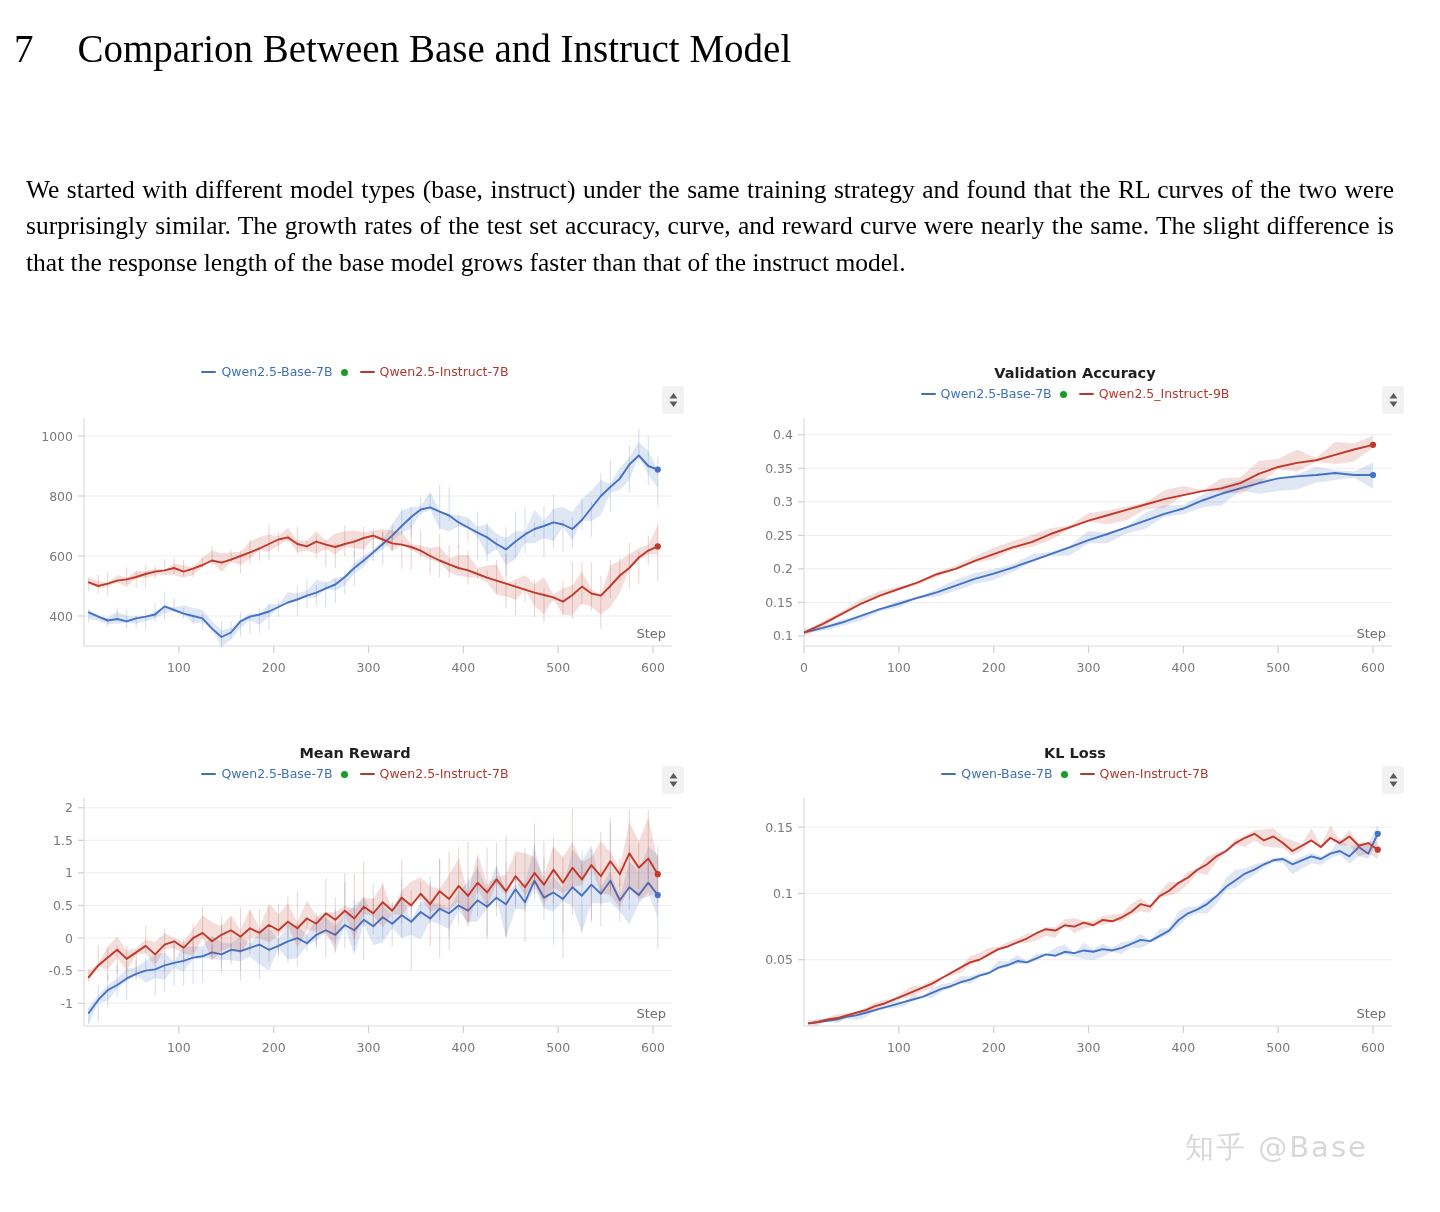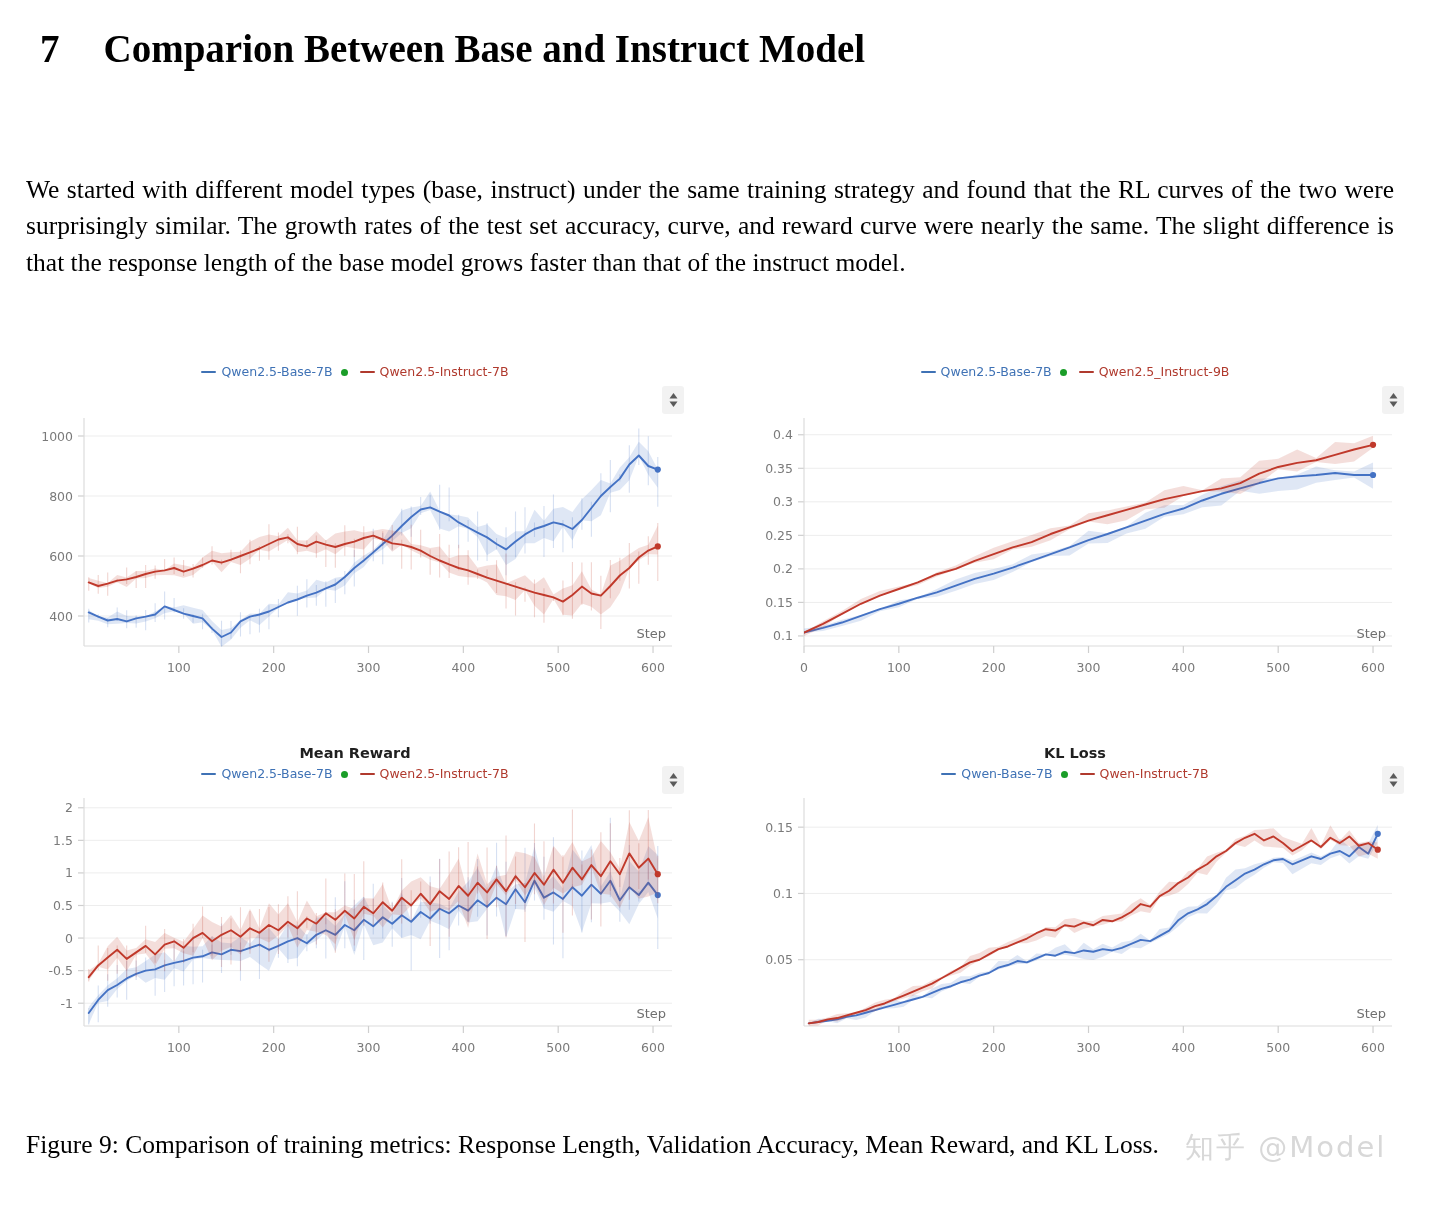--- a/index.html
+++ b/index.html
@@ -8,23 +8,23 @@
     background:#ffffff;
     font-family:"Liberation Serif", serif;
     color:#000;
     overflow:hidden;
     position:relative;
   }
   .page{position:relative;width:1440px;height:1212px;}
 
   
   .heading{
-    position:absolute;left:40px;top:26px;
+    position:absolute;left:14px;top:26px;
     font-family:"Liberation Serif", serif;
-    font-weight:bold;font-size:39px;letter-spacing:0px;
+    font-weight:normal;font-size:39px;letter-spacing:0px;
     white-space:nowrap;
   }
   .heading .num{margin-right:44px;}
 
   .para{
     position:absolute;left:26px;top:146px;width:1368px;
     font-family:"Liberation Serif", serif;
     font-size:25.5px;line-height:36.5px;
     text-align:justify;
     text-justify:inter-word;
@@ -173,20 +173,21 @@
               <path d="M68.74193548387098,167.98928913416262 L78.2258064516129,170.8074011338768 L87.70967741935483,173.0765690035718 L97.19354838709677,164.95373397659753 L106.67741935483872,167.41109389474929 L116.16129032258064,160.97976215262713 L125.64516129032259,161.11144667093583 L135.1290322580645,158.4493175848352 L144.61290322580646,160.25589899258154 L154.09677419354838,153.6216809587533 L163.5806451612903,155.13409778523007 L173.06451612903226,157.28129434940882 L182.5483870967742,147.58706646165956 L192.03225806451613,140.8566049464932 L201.51612903225805,143.19121042625397 L211,142.33531911602086 L220.48387096774192,141.782549723003 L229.9677419354839,131.62929052635718 L239.45161290322582,126.97320680575048 L248.93548387096774,124.5563448730449 L258.41935483870964,126.22789775339042 L267.9032258064516,117.66358745684443 L277.38709677419354,130.29257361855835 L286.8709677419355,130.46122082048228 L296.35483870967744,121.33128688622149 L305.8387096774194,130.5268184522726 L315.32258064516134,123.61988200134681 L324.80645161290323,121.53341360420643 L334.2903225806451,120.29547955317098 L343.77419354838713,122.49876048358777 L353.258064516129,120.62869187152396 L362.741935483871,118.9726110948467 L372.22580645161287,120.59621857657079 L381.7096774193548,121.96145198258681 L391.19354838709677,134.1170083796714 L400.6774193548387,135.22904686105102 L410.16129032258067,137.92002507087386 L419.6451612903226,136.54334279771552 L429.1290322580645,148.26634225839257 L438.61290322580646,145.15403712077125 L448.09677419354836,144.90514230237812 L457.5806451612903,157.76517653426077 L467.0645161290322,155.38443750929162 L476.5483870967742,154.52042313661588 L486.03225806451616,173.26506978724092 L495.51612903225805,169.36705139310533 L505,165.35086910933478 L514.483870967742,174.28416196129538 L523.9677419354839,167.20285095125502 L533.4516129032259,184.604255478472 L542.9354838709678,178.46518476233615 L552.4193548387098,175.237272371269 L561.9032258064517,161.33253511908356 L571.3870967741935,179.56378111353047 L580.8709677419355,184.52499098689458 L590.3548387096774,155.3981055759242 L599.8387096774194,150.6407376993787 L609.3225806451612,144.23871597156148 L618.8064516129033,137.94086058058272 L628.2903225806452,134.77597802456364 L637.7741935483871,115.41959599533101 L637.7741935483871,144.3920543282107 L628.2903225806452,144.2010867077703 L618.8064516129033,150.21508064779124 L609.3225806451612,158.4151342038212 L599.8387096774194,183.0627604093493 L590.3548387096774,197.23528355162523 L580.8709677419355,204.42393510646104 L571.3870967741935,196.72582520652412 L561.9032258064517,193.49270104478873 L552.4193548387098,205.4469804602161 L542.9354838709678,204.7602033326671 L533.4516129032259,189.01573845910528 L523.9677419354839,204.4028354149125 L514.483870967742,195.84680655704108 L505,179.88064105310048 L495.51612903225805,190.04845546314434 L486.03225806451616,186.31585704536283 L476.5483870967742,185.1233323581062 L467.0645161290322,172.45599362705104 L457.5806451612903,167.49559118172976 L448.09677419354836,167.18765575940847 L438.61290322580646,165.88535689533046 L429.1290322580645,162.58363796154472 L419.6451612903226,152.62251672777455 L410.16129032258067,149.6922114520463 L400.6774193548387,145.00565481677555 L391.19354838709677,140.16206815968889 L381.7096774193548,134.83806064534394 L372.22580645161287,141.76495111206657 L362.741935483871,130.58263105648714 L353.258064516129,128.68498007898103 L343.77419354838713,139.4748668094428 L334.2903225806451,138.2510741170711 L324.80645161290323,136.4743537980846 L315.32258064516134,144.1321809073305 L305.8387096774194,139.32159920068216 L296.35483870967744,143.61393610481792 L286.8709677419355,140.85238173053918 L277.38709677419354,142.32633054208935 L267.9032258064516,129.97310476164148 L258.41935483870964,135.7320419807909 L248.93548387096774,141.45393848139275 L239.45161290322582,139.6837097489862 L229.9677419354839,148.84740658587373 L220.48387096774192,155.03154217434215 L211,151.9203431376543 L201.51612903225805,162.18148564535238 L192.03225806451613,151.47456922983469 L182.5483870967742,157.2100582404217 L173.06451612903226,164.9461477102617 L163.5806451612903,167.78552870377203 L154.09677419354838,165.2785535926795 L144.61290322580646,164.95520591174 L135.1290322580645,165.12627132835044 L125.64516129032259,168.0859470332732 L116.16129032258064,168.42898061379475 L106.67741935483872,176.9715480428174 L97.19354838709677,172.3435498596039 L87.70967741935483,176.84512111666623 L78.2258064516129,178.10065016476358 L68.74193548387098,173.54833697110197 Z" fill="#c0392b" fill-opacity="0.17" stroke="none"></path>
               <path d="M68.74193548387098,167.18813924768202 L68.74193548387098,180.73079993223718M78.2258064516129,165.1138382634581 L78.2258064516129,183.63130180956543M87.70967741935483,162.44338750910651 L87.70967741935483,185.64561094749268M97.19354838709677,168.67649696881574 L97.19354838709677,172.35804156363M106.67741935483872,157.61167553078974 L106.67741935483872,174.0370043084834M116.16129032258064,161.37336158664016 L116.16129032258064,177.92455958643384M125.64516129032259,155.11573043309303 L125.64516129032259,178.04015838424M135.1290322580645,155.6120158628175 L135.1290322580645,168.85189804041656M144.61290322580646,148.97381017669656 L144.61290322580646,161.3057073156579M154.09677419354838,147.51204552477355 L154.09677419354838,163.92949616106915M163.5806451612903,149.8819574557163 L163.5806451612903,165.95389257625368M173.06451612903226,154.08277334781837 L173.06451612903226,167.42606772698585M182.5483870967742,147.53661385562236 L182.5483870967742,157.77827997669152M192.03225806451613,136.3646672085105 L192.03225806451613,154.575052495924M201.51612903225805,149.63657072931437 L201.51612903225805,155.05260894249824M211,139.85306382869456 L211,151.1799591452867M220.48387096774192,140.1373888410776 L220.48387096774192,163.23754389737354M229.9677419354839,129.71881755518447 L229.9677419354839,154.31498562728936M239.45161290322582,135.88885314703805 L239.45161290322582,150.73215300425295M248.93548387096774,114.18413281963278 L248.93548387096774,149.871768722723M258.41935483870964,122.61142637939491 L258.41935483870964,140.86037163255986M267.9032258064516,123.92639295962128 L267.9032258064516,133.32586697398895M277.38709677419354,116.75272589451465 L277.38709677419354,144.15971780583635M286.8709677419355,130.2024868422261 L286.8709677419355,138.73009705880924M296.35483870967744,125.50439380837568 L296.35483870967744,147.82341904993942M305.8387096774194,130.07166963855104 L305.8387096774194,157.03762482007167M315.32258064516134,133.31465953696915 L315.32258064516134,157.784521198189M324.80645161290323,115.1409836514855 L324.80645161290323,145.79136122866532M334.2903225806451,128.83443684206992 L334.2903225806451,147.0406166490555M343.77419354838713,116.21232521774905 L343.77419354838713,149.11004543399133M353.258064516129,121.93438249539764 L353.258064516129,141.68197330216154M362.741935483871,121.35134748873342 L362.741935483871,135.9708887576582M372.22580645161287,115.03570026888089 L372.22580645161287,139.43500859760076M381.7096774193548,129.73947489716352 L381.7096774193548,158.86625063615543M391.19354838709677,114.67088124985239 L391.19354838709677,159.48341923894776M400.6774193548387,119.72342879034447 L400.6774193548387,147.54888742246413M410.16129032258067,139.5615465373029 L410.16129032258067,164.65333439269136M419.6451612903226,123.95488341762456 L419.6451612903226,167.51540532619003M429.1290322580645,134.76467194722267 L429.1290322580645,168.00144002604873M438.61290322580646,134.79863076485645 L438.61290322580646,160.31393370668474M448.09677419354836,140.24088251528835 L448.09677419354836,174.67601056865698M457.5806451612903,159.45235262034868 L457.5806451612903,168.94331213761185M467.0645161290322,159.59446680211627 L467.0645161290322,168.76710756556957M476.5483870967742,150.20383998192455 L476.5483870967742,182.90142794517186M486.03225806451616,143.52289215332786 L486.03225806451616,198.55670852521123M495.51612903225805,172.3001312432617 L495.51612903225805,205.54640773963936M505,177.58423750298627 L505,191.85700278962904M514.483870967742,169.4312276105806 L514.483870967742,207.27712962848818M523.9677419354839,178.23172032127144 L523.9677419354839,212.6700647943577M533.4516129032259,186.4914282994551 L533.4516129032259,190.90581923259248M542.9354838709678,170.59573006171462 L542.9354838709678,205.22788934231662M552.4193548387098,152.02021449218768 L552.4193548387098,208.63219702720906M561.9032258064517,152.61576195872033 L561.9032258064517,194.77911757295212M571.3870967741935,152.35786485547408 L571.3870967741935,200.55767093891555M580.8709677419355,165.7628567711249 L580.8709677419355,218.96303862795511M590.3548387096774,150.01270550133822 L590.3548387096774,188.24815519587577M599.8387096774194,147.68484671898096 L599.8387096774194,170.67313157351202M609.3225806451612,132.9116300648224 L609.3225806451612,178.39604258101414M618.8064516129033,141.58708860726563 L618.8064516129033,173.81336791433108M628.2903225806452,126.19081581824207 L628.2903225806452,154.72311979668746M637.7741935483871,112.90599117620056 L637.7741935483871,170.9805475520443" fill="none" stroke="#c0392b" stroke-opacity="0.22" stroke-width="1.1"></path>
               <path d="M68.74193548387098,172.4 L78.2258064516129,176 L87.70967741935483,173.6 L97.19354838709677,170.6 L106.67741935483872,169.39999999999998 L116.16129032258064,167 L125.64516129032259,164 L135.1290322580645,161.6 L144.61290322580646,160.4 L154.09677419354838,158 L163.5806451612903,161.6 L173.06451612903226,158.6 L182.5483870967742,155 L192.03225806451613,150.5 L201.51612903225805,152.6 L211,149.6 L220.48387096774192,146 L229.9677419354839,142.4 L239.45161290322582,138.5 L248.93548387096774,134 L258.41935483870964,129.5 L267.9032258064516,127.4 L277.38709677419354,134 L286.8709677419355,136.39999999999998 L296.35483870967744,131.60000000000002 L305.8387096774194,134.6 L315.32258064516134,137 L324.80645161290323,134 L334.2903225806451,131.60000000000002 L343.77419354838713,128 L353.258064516129,125.6 L362.741935483871,129.5 L372.22580645161287,133.39999999999998 L381.7096774193548,134.6 L391.19354838709677,137 L400.6774193548387,140.6 L410.16129032258067,146 L419.6451612903226,150.5 L429.1290322580645,154.4 L438.61290322580646,158 L448.09677419354836,160.4 L457.5806451612903,164 L467.0645161290322,167.60000000000002 L476.5483870967742,170.6 L486.03225806451616,173.6 L495.51612903225805,176.60000000000002 L505,179.6 L514.483870967742,182.6 L523.9677419354839,185 L533.4516129032259,187.4 L542.9354838709678,191.6 L552.4193548387098,185 L561.9032258064517,176.60000000000002 L571.3870967741935,183.5 L580.8709677419355,185.6 L590.3548387096774,176 L599.8387096774194,165.5 L609.3225806451612,158 L618.8064516129033,147.5 L628.2903225806452,140.6 L637.7741935483871,136.39999999999998" fill="none" stroke="#c0392b" stroke-width="1.9" stroke-linejoin="round" stroke-linecap="round"></path>
               <circle cx="637.7741935483871" cy="136.39999999999998" r="3.1" fill="#c0392b"></circle>
             </g>
           </svg>
       </div>
     </div>
 
     <div class="panel p1">
+      <div class="panel-title">Validation Accuracy</div>
       <div class="legend">
         <span class="entry">
           <span class="swatch" style="background:#3f72b5"></span>
           <span class="lbl" style="color:#3f72b5">Qwen2.5-Base-7B</span>
           <span class="greendot"></span>
         </span>
         <span class="entry">
           <span class="swatch" style="background:#b03a2e"></span>
           <span class="lbl" style="color:#b03a2e">Qwen2.5_Instruct-9B</span>
         </span>
@@ -387,17 +388,16 @@
               <path d="M68.74193548387098,229.7558208965453 L78.2258064516129,229.83887138905058 L87.70967741935483,227.4342804149277 L97.19354838709677,223.91225700322693 L106.67741935483872,223.36477879581238 L116.16129032258064,222.34411338513294 L125.64516129032259,217.67591534150768 L135.1290322580645,212.52413753817723 L144.61290322580646,209.70461433796137 L154.09677419354838,208.33396522048304 L163.5806451612903,201.27601029456238 L173.06451612903226,196.09513523932583 L182.5483870967742,195.5598851132965 L192.03225806451613,190.31371378658616 L201.51612903225805,186.97427927530313 L211,180.7790733885154 L220.48387096774192,177.1424647586259 L229.9677419354839,166.08225079478248 L239.45161290322582,163.03802101196234 L248.93548387096774,157.8329326501231 L258.41935483870964,156.76373495506016 L267.9032258064516,152.11997702714535 L277.38709677419354,148.36858124016328 L286.8709677419355,143.38497072319586 L296.35483870967744,142.97600062615942 L305.8387096774194,136.92250716261702 L315.32258064516134,137.2584718893815 L324.80645161290323,129.24444320009724 L334.2903225806451,128.1142678232305 L343.77419354838713,130.68362515408063 L353.258064516129,130.9055953687715 L362.741935483871,125.88014740661114 L372.22580645161287,124.84329866628106 L381.7096774193548,123.56299725171166 L391.19354838709677,114.08412866999076 L400.6774193548387,108.36576885633815 L410.16129032258067,115.06286838975109 L419.6451612903226,101.5699912833048 L429.1290322580645,91.75420041827581 L438.61290322580646,92.34985822241885 L448.09677419354836,81.14165639813794 L457.5806451612903,78.82051372125687 L467.0645161290322,66.39162982284932 L476.5483870967742,62.74294384603408 L486.03225806451616,59.76231881936877 L495.51612903225805,48.971786910163985 L505,45.83695941997604 L514.483870967742,39.96832733691235 L523.9677419354839,39.57254822902041 L533.4516129032259,38.141128270552315 L542.9354838709678,46.927798582292695 L552.4193548387098,50.46650531595935 L561.9032258064517,53.81780881648709 L571.3870967741935,38.04133510199236 L580.8709677419355,55.44708125544227 L590.3548387096774,35.20229732590116 L599.8387096774194,50.37792566102755 L609.3225806451612,40.304022424832226 L618.8064516129033,53.12040589652017 L628.2903225806452,51.27601039360363 L637.7741935483871,52.39607556274149 L637.7741935483871,68.82066800336557 L628.2903225806452,63.76044024907159 L618.8064516129033,66.56151242809884 L609.3225806451612,55.82475084312739 L599.8387096774194,55.362015871143115 L590.3548387096774,49.79990716399837 L580.8709677419355,59.22719322333563 L571.3870967741935,51.294430500200974 L561.9032258064517,60.24812661046653 L552.4193548387098,65.58200399920636 L542.9354838709678,58.06227884621157 L533.4516129032259,57.17204112320792 L523.9677419354839,56.5974416727841 L514.483870967742,50.37763053389824 L505,57.11428044454445 L495.51612903225805,54.76063197511547 L486.03225806451616,62.71830755483404 L476.5483870967742,71.68662271372423 L467.0645161290322,84.95061789560182 L457.5806451612903,82.7859600519404 L448.09677419354836,93.93808689649788 L438.61290322580646,102.2985728848351 L429.1290322580645,105.77160849335488 L419.6451612903226,107.57923873122218 L410.16129032258067,123.02521738621265 L400.6774193548387,121.15695315334948 L391.19354838709677,125.4637856588358 L381.7096774193548,131.47727896182658 L372.22580645161287,131.7472003682585 L362.741935483871,134.70049695381306 L353.258064516129,136.47791090798734 L343.77419354838713,138.67585756826304 L334.2903225806451,142.9281270983172 L324.80645161290323,135.26367856677103 L315.32258064516134,147.70682924835143 L305.8387096774194,145.9935524630332 L296.35483870967744,150.5426641981796 L286.8709677419355,153.1962030178169 L277.38709677419354,153.1568489954576 L267.9032258064516,156.490789510306 L258.41935483870964,160.61193292528662 L248.93548387096774,166.3508240572878 L239.45161290322582,170.32846062219514 L229.9677419354839,175.67807731692224 L220.48387096774192,182.7683915072136 L211,185.609405985863 L201.51612903225805,188.76932189584423 L192.03225806451613,198.54357162566055 L182.5483870967742,201.31934263006332 L173.06451612903226,205.75526669972248 L163.5806451612903,208.62468574733057 L154.09677419354838,211.32420800917376 L144.61290322580646,214.37848721295236 L135.1290322580645,221.14002981534668 L125.64516129032259,221.9861586859144 L116.16129032258064,224.13791662871358 L106.67741935483872,227.63878141087025 L97.19354838709677,231.5990039303671 L87.70967741935483,230.2683515250655 L78.2258064516129,235.54995803502632 L68.74193548387098,235.93387847950018 Z" fill="#c0392b" fill-opacity="0.17" stroke="none"></path>
               <path d="M68.74193548387098,233.34883720930233 L78.2258064516129,232.02325581395348 L87.70967741935483,229.37209302325581 L97.19354838709677,228.04651162790697 L106.67741935483872,225.3953488372093 L116.16129032258064,222.74418604651163 L125.64516129032259,220.09302325581396 L135.1290322580645,216.11627906976744 L144.61290322580646,213.46511627906978 L154.09677419354838,209.48837209302326 L163.5806451612903,205.51162790697674 L173.06451612903226,201.53488372093022 L182.5483870967742,197.5581395348837 L192.03225806451613,193.5813953488372 L201.51612903225805,188.27906976744185 L211,182.97674418604652 L220.48387096774192,177.67441860465115 L229.9677419354839,172.3720930232558 L239.45161290322582,169.72093023255815 L248.93548387096774,164.4186046511628 L258.41935483870964,159.11627906976742 L267.9032258064516,156.46511627906978 L277.38709677419354,152.48837209302326 L286.8709677419355,148.51162790697674 L296.35483870967744,143.20930232558138 L305.8387096774194,139.2325581395349 L315.32258064516134,140.5581395348837 L324.80645161290323,135.25581395348837 L334.2903225806451,136.5813953488372 L343.77419354838713,132.60465116279067 L353.258064516129,135.25581395348837 L362.741935483871,129.953488372093 L372.22580645161287,131.27906976744185 L381.7096774193548,127.30232558139534 L391.19354838709677,122 L400.6774193548387,114.04651162790697 L410.16129032258067,116.69767441860463 L419.6451612903226,106.09302325581396 L429.1290322580645,100.7906976744186 L438.61290322580646,92.83720930232559 L448.09677419354836,87.53488372093022 L457.5806451612903,79.58139534883722 L467.0645161290322,74.27906976744185 L476.5483870967742,66.32558139534882 L486.03225806451616,61.023255813953455 L495.51612903225805,53.06976744186045 L505,47.76744186046511 L514.483870967742,43.790697674418595 L523.9677419354839,50.41860465116275 L533.4516129032259,46.441860465116264 L542.9354838709678,53.06976744186045 L552.4193548387098,61.023255813953455 L561.9032258064517,55.72093023255812 L571.3870967741935,50.41860465116275 L580.8709677419355,57.046511627906966 L590.3548387096774,47.76744186046511 L599.8387096774194,53.06976744186045 L609.3225806451612,46.441860465116264 L618.8064516129033,55.72093023255812 L628.2903225806452,53.06976744186045 L637.7741935483871,59.697674418604606" fill="none" stroke="#c0392b" stroke-width="1.9" stroke-linejoin="round" stroke-linecap="round"></path>
               <circle cx="637.7741935483871" cy="59.697674418604606" r="3.1" fill="#c0392b"></circle>
             </g>
           </svg>
       </div>
     </div>
 
   </div>
 
-  <p class="caption">Figure 9: Comparison of training metrics: Response Length, Validation Accuracy, Mean Reward, and KL Loss.</p>
-
-  <div class="watermark">知乎 @Model</div>
+
+  <div class="watermark">知乎 @Base</div>
 
 </div>
 
 </body></html>

